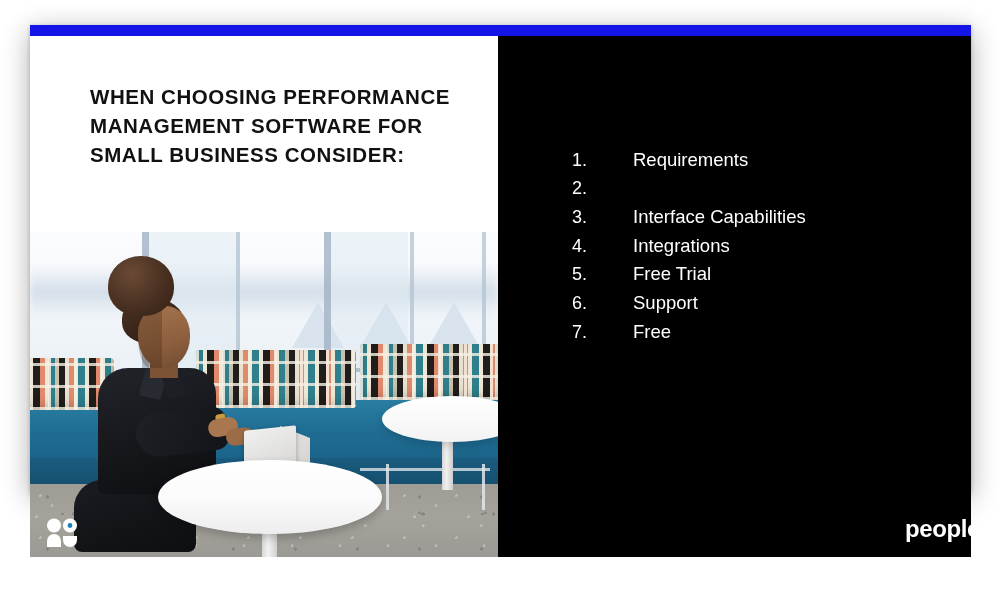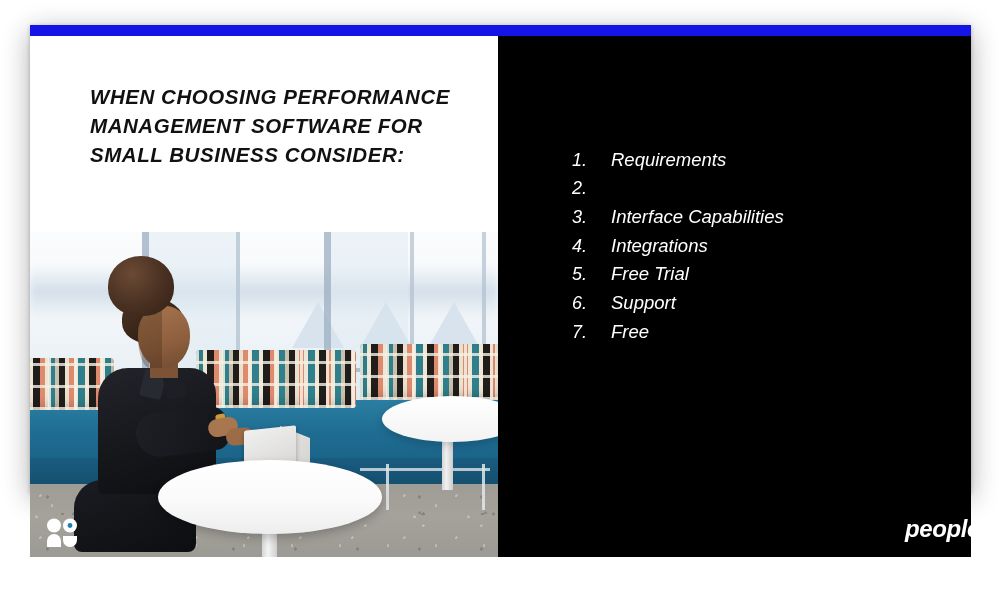--- a/index.html
+++ b/index.html
@@ -10,21 +10,20 @@
     overflow: hidden;
   }
   #canvas { position: relative; width: 1000px; height: 596px; background: #ffffff; }
 
   
   #slide {
     position: absolute; left: 30px; top: 25px;
     width: 941px; height: 468px;
     background: #eab308;
     box-shadow: 0 6px 26px rgba(0,0,0,0.32), 0 1px 4px rgba(0,0,0,0.22);
-    font-style: italic;
   }
   #accent-bar { position: absolute; left: 0; top: 0; width: 941px; height: 11px; background: #1414e6; }
 
   
   #left-pane { position: absolute; left: 0; top: 11px; width: 468px; height: 521px; background: #ffffff; overflow: hidden; }
   #headline {
     position: absolute; left: 60px; top: 46px; width: 368px;
     font-size: 20.5px; font-weight: bold; line-height: 29px;
     letter-spacing: 0.55px; color: #111111; text-transform: uppercase;
   }
@@ -115,21 +114,21 @@
     background: linear-gradient(180deg,#3f86c4 0%,#2f6ca3 100%); transform: skewY(-7deg); }
 
   
   #people-icon { position: absolute; left: 16px; top: 286px; width: 32px; height: 30px; }
 
   
   #right-pane { position: absolute; left: 468px; top: 11px; width: 473px; height: 521px; background: #000000; }
   #agenda { position: absolute; left: 74px; top: 113px; width: 360px; }
   .agenda-row { display: flex; align-items: baseline; height: 28.6px; }
   .agenda-num { width: 39px; flex: 0 0 39px; font-size: 18px; color: #ffffff; }
-  .agenda-label { font-size: 18.5px; color: #ffffff; }
+  .agenda-label { font-size: 18.5px; color: #ffffff; margin-left: 22px; }
 
   #logo { position: absolute; left: 368px; top: 479px; font-size: 24px; color: #ffffff; letter-spacing: -0.4px; white-space: nowrap; }
   #logo .lg-bold { font-weight: bold; margin-left: 39px; }
   #logo .lg-light { font-weight: normal; }
 </style>
 </head>
 <body>
 
 <div id="canvas">
 

